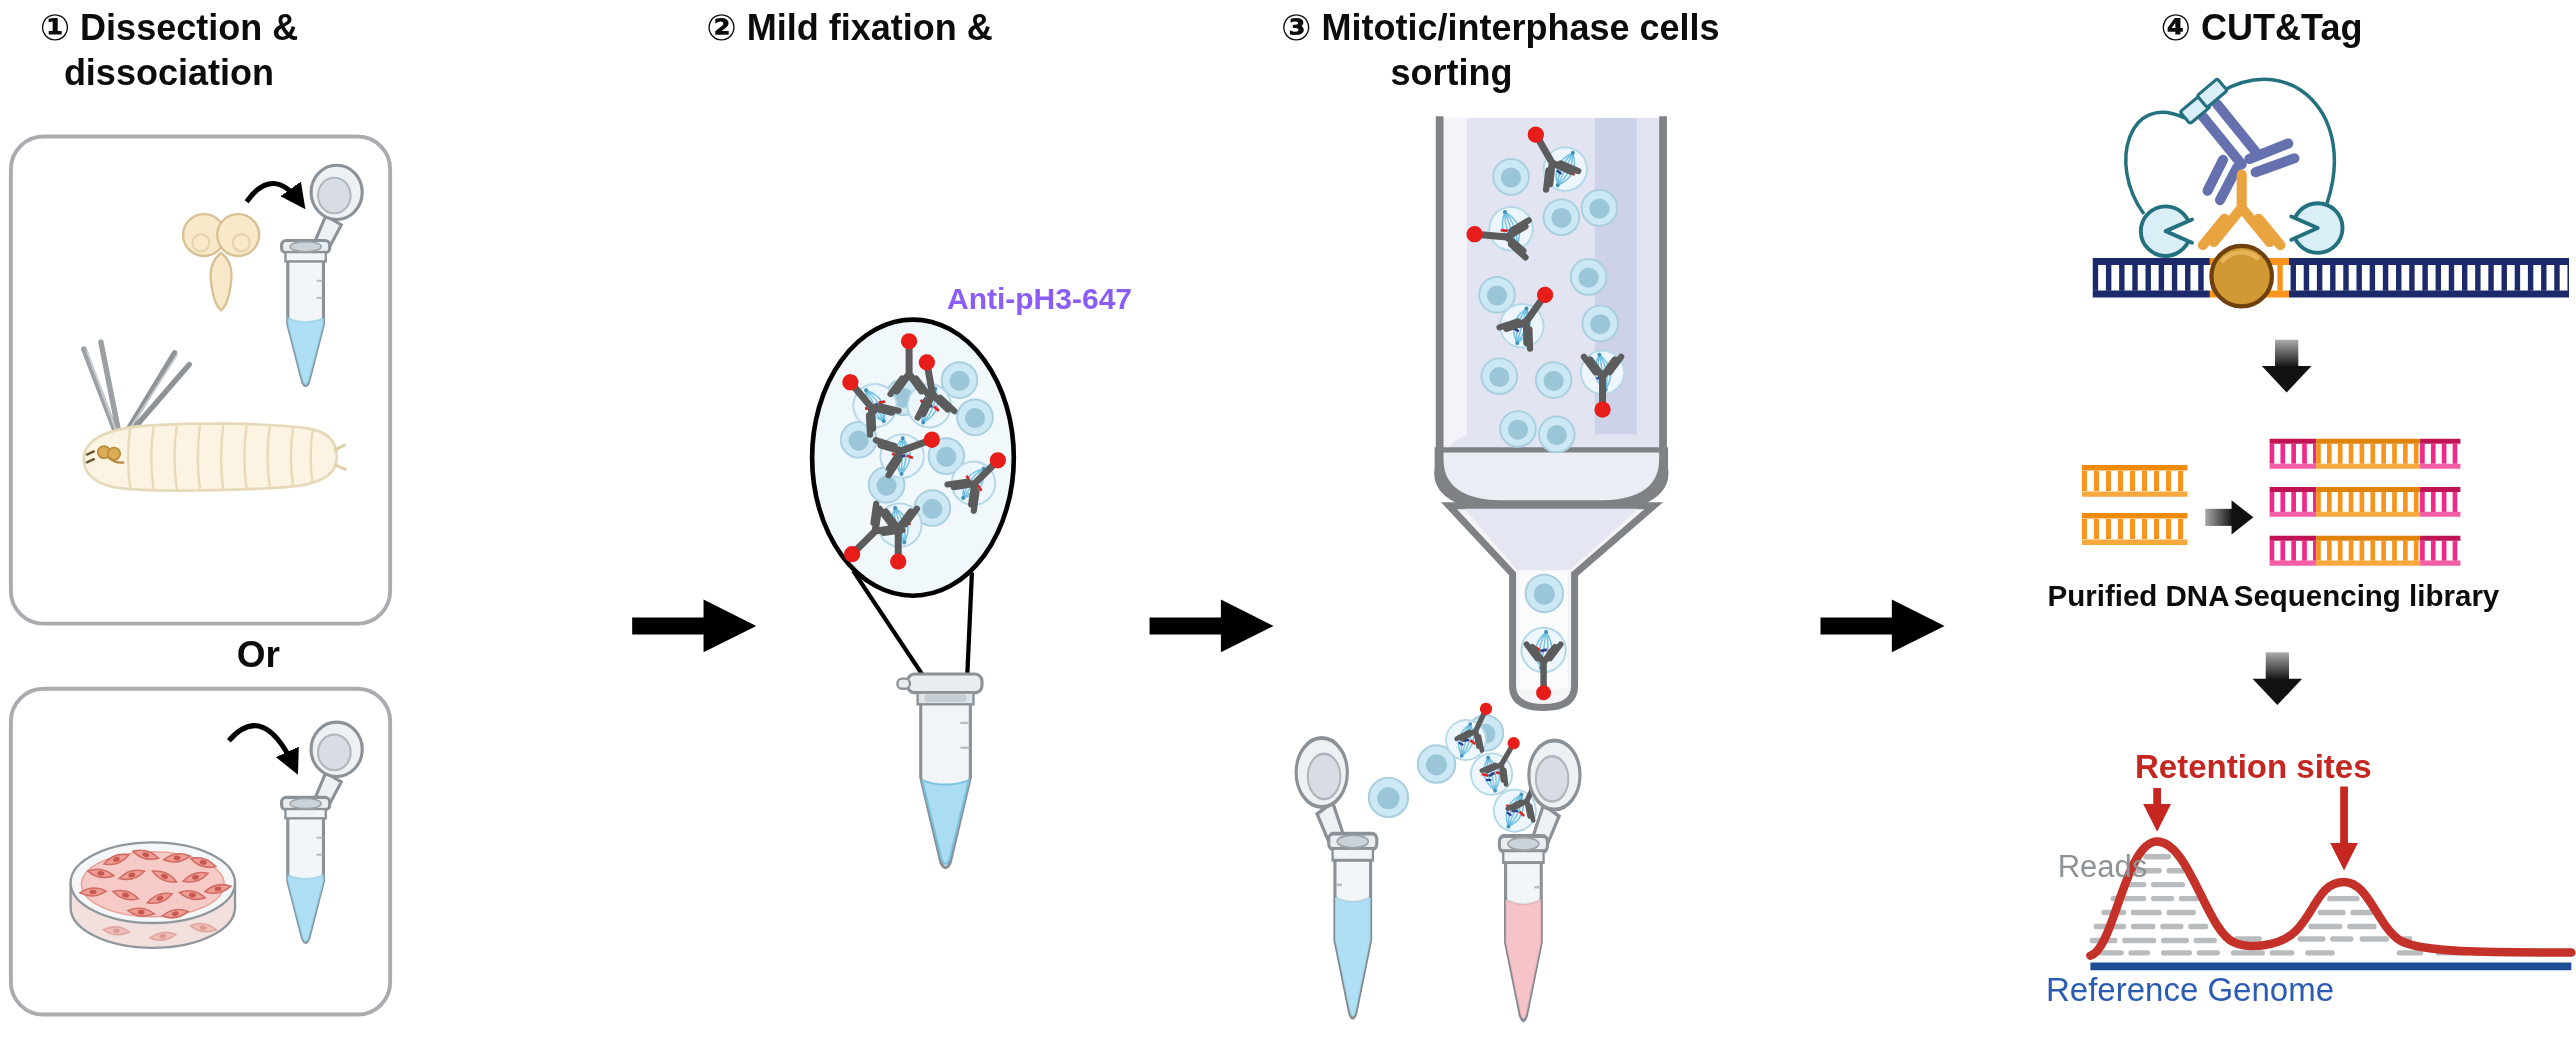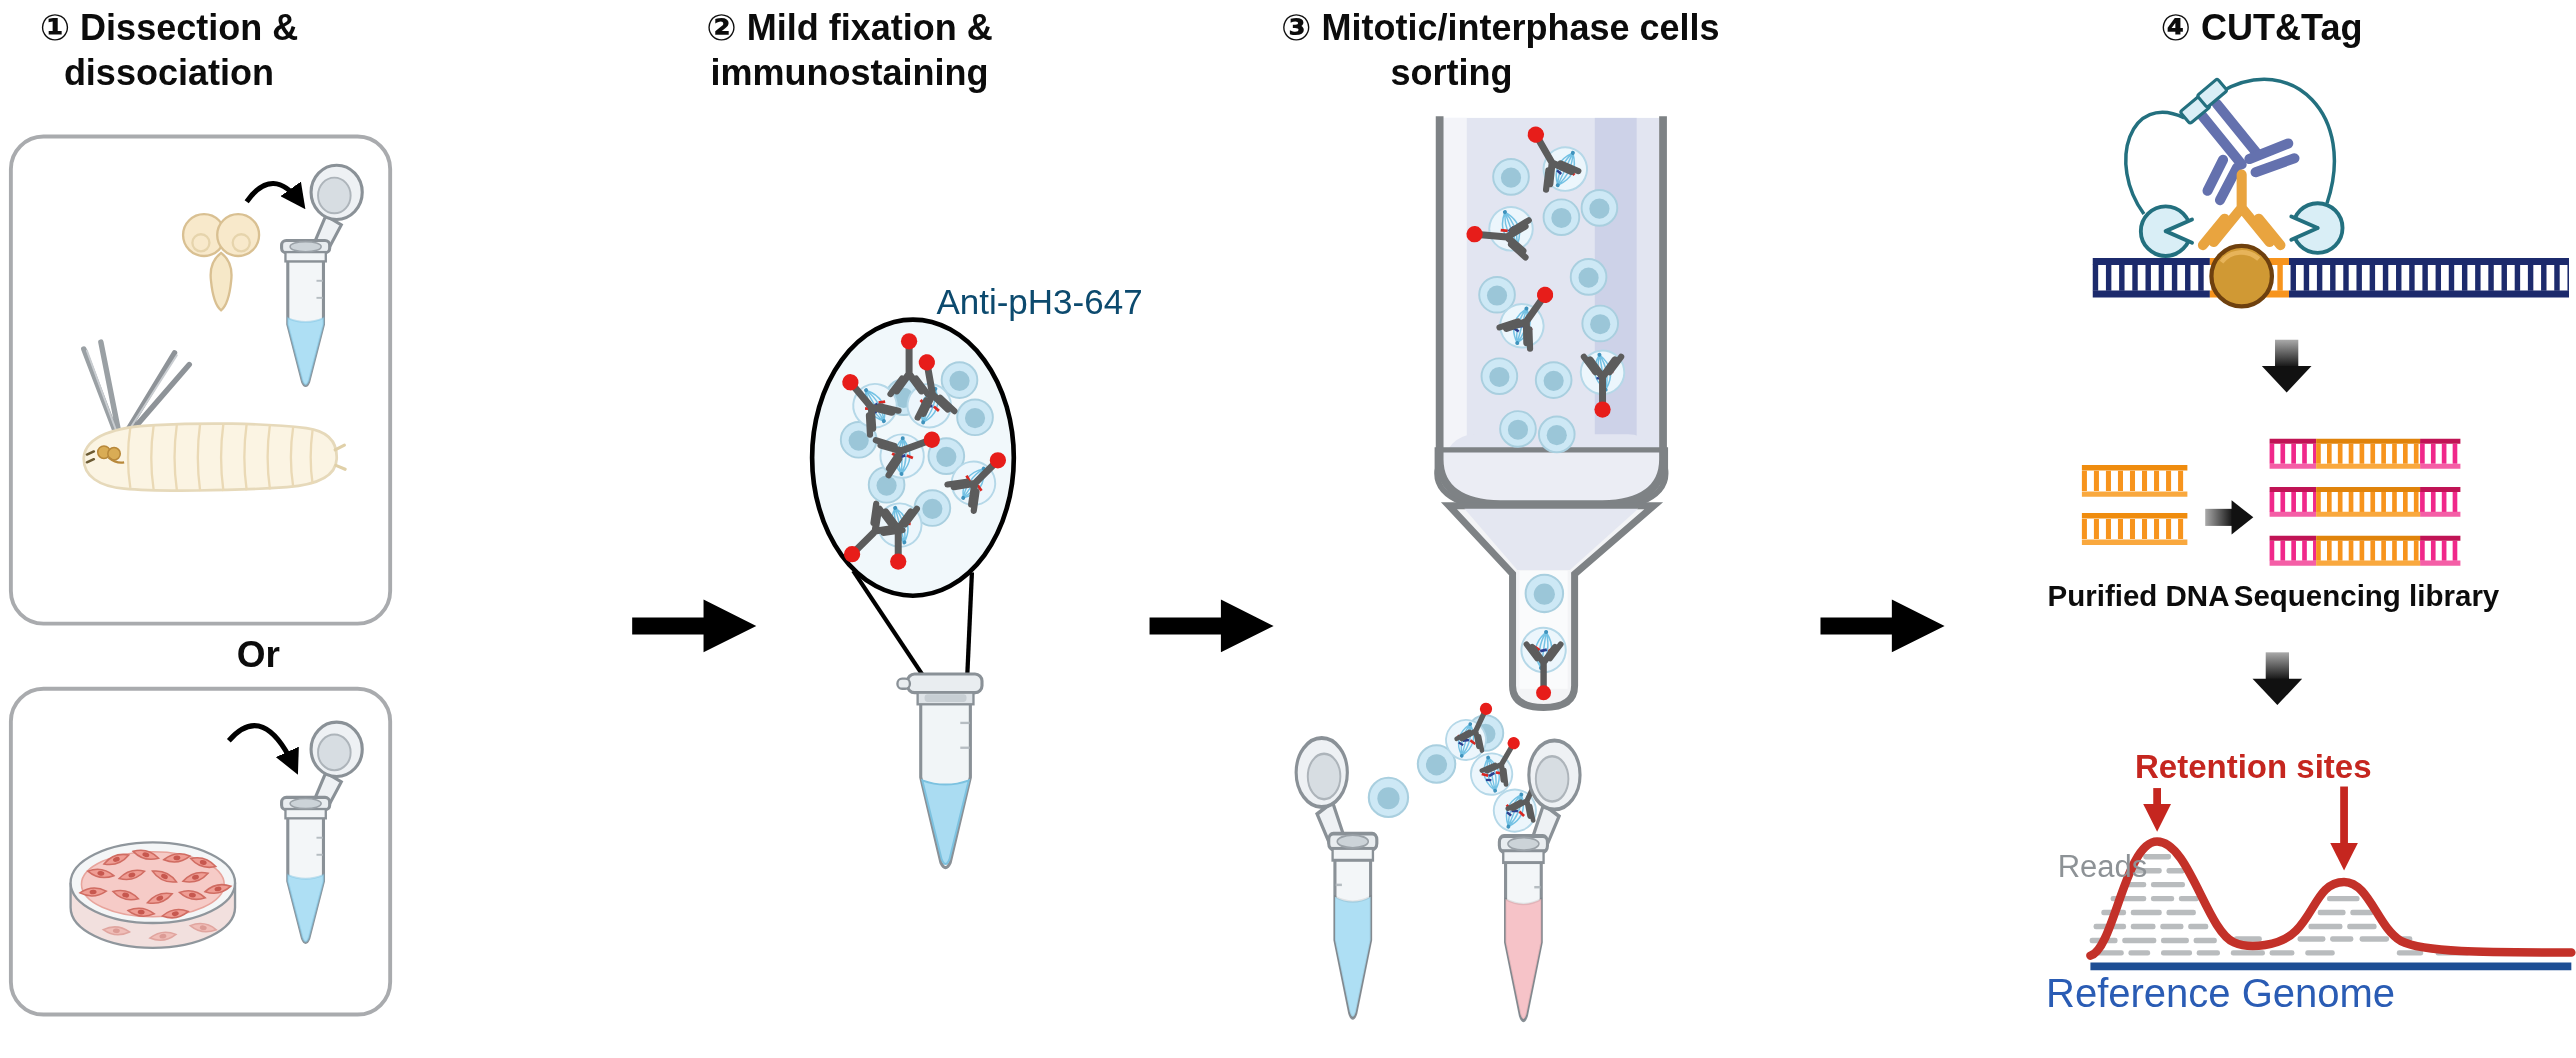--- a/index.html
+++ b/index.html
@@ -401,39 +401,38 @@
   <line x1="2695" y1="1246" x2="3315" y2="1246" stroke="#1d4e94" stroke-width="10"></line>
 </g>
 </svg>
 
 <div class="lbl title" style="left:-1.6px;top:4.7px;width:341px">
   <div>① Dissection &amp;</div>
   <div>dissociation</div>
 </div>
 <div class="lbl title" style="left:679px;top:4.7px;width:341px">
   <div>② Mild fixation &amp;</div>
-  <div>immunostaining</div>
 </div>
 <div class="lbl title" style="left:1281px;top:4.7px;width:341px">
   <div>③ Mitotic/interphase cells</div>
   <div>sorting</div>
 </div>
 <div class="lbl title" style="left:2091px;top:4.7px;width:341px">
   <div>④ CUT&amp;Tag</div>
   <div></div>
 </div>
 
 <div class="lbl big" style="left:125px;top:634px;width:155px;text-align:right;color:#0c0c0c">Or</div>
 
-<div class="lbl" style="left:923px;top:282px;width:233px;text-align:center;font-weight:normal;font-size:35px;color:#0c4a6e">Anti-pH3-647</div>
+<div class="lbl" style="left:923px;top:282px;width:233px;text-align:center;font-weight:bold;font-size:30px;color:#8b5cf6">Anti-pH3-647</div>
 
 <div class="lbl" style="left:2022px;top:579px;width:233px;text-align:center;font-weight:bold;font-size:29.5px;color:#0c0c0c">Purified DNA</div>
 
 <div class="lbl" style="left:2227px;top:579px;width:279px;text-align:center;font-weight:bold;font-size:29.5px;color:#0c0c0c">Sequencing library</div>
 
 <div class="lbl" style="left:2135px;top:748px;width:233px;font-weight:bold;font-size:33px;color:#c5261f">Retention sites</div>
 
 <div class="lbl" style="left:2056px;top:849px;width:93px;text-align:center;font-size:31px;color:#8d9296">Reads</div>
 
-<div class="lbl" style="left:2046px;top:971px;width:264px;text-align:center;font-size:40px;color:#2a5cb4">Reference Genome</div>
+<div class="lbl" style="left:2046px;top:971px;width:264px;text-align:center;font-size:33px;color:#2a5cb4">Reference Genome</div>
 
 </div>
 
 
 </body></html>

